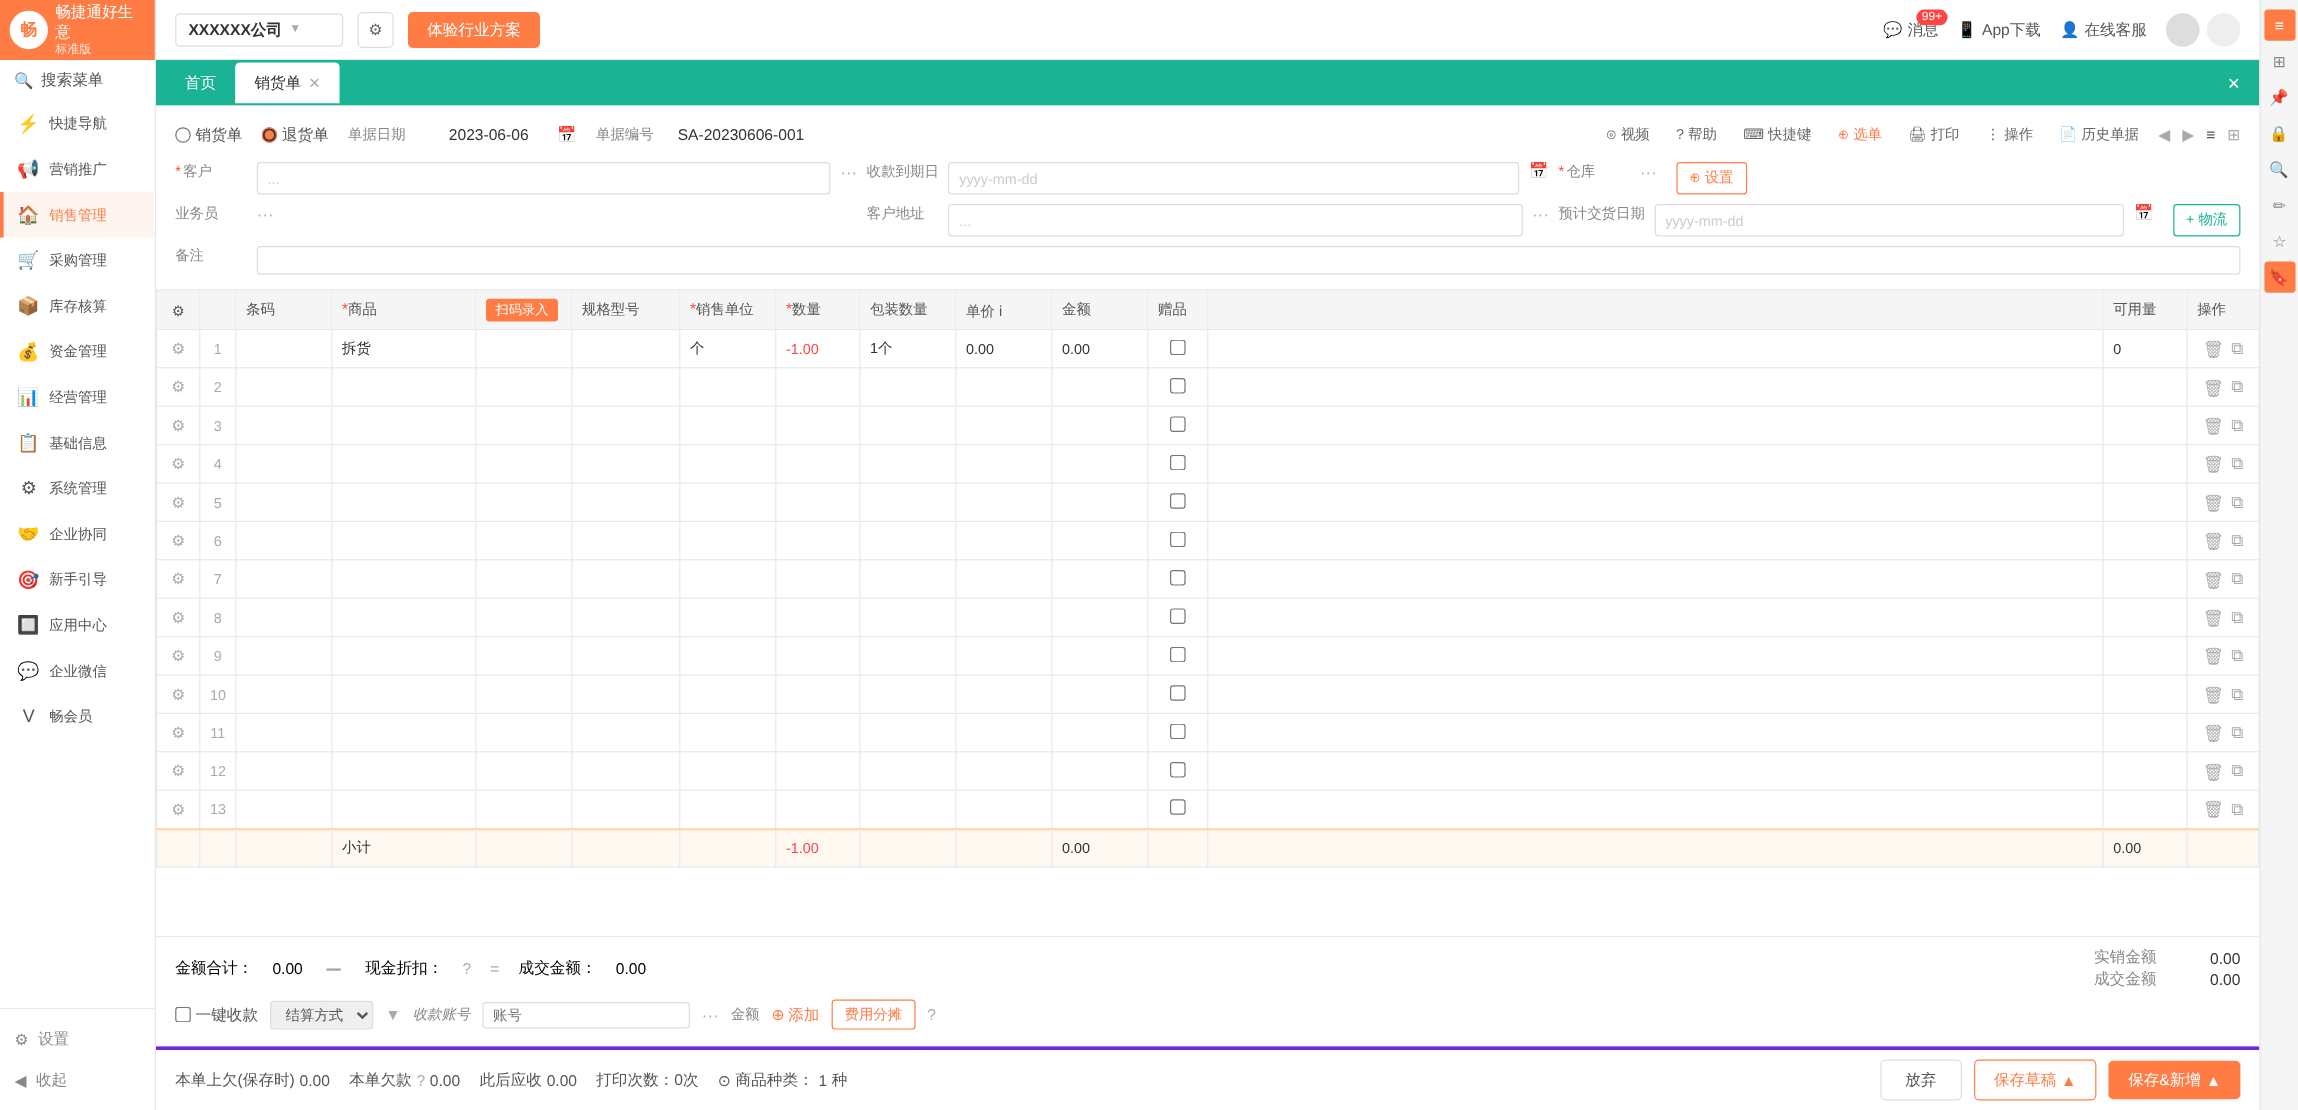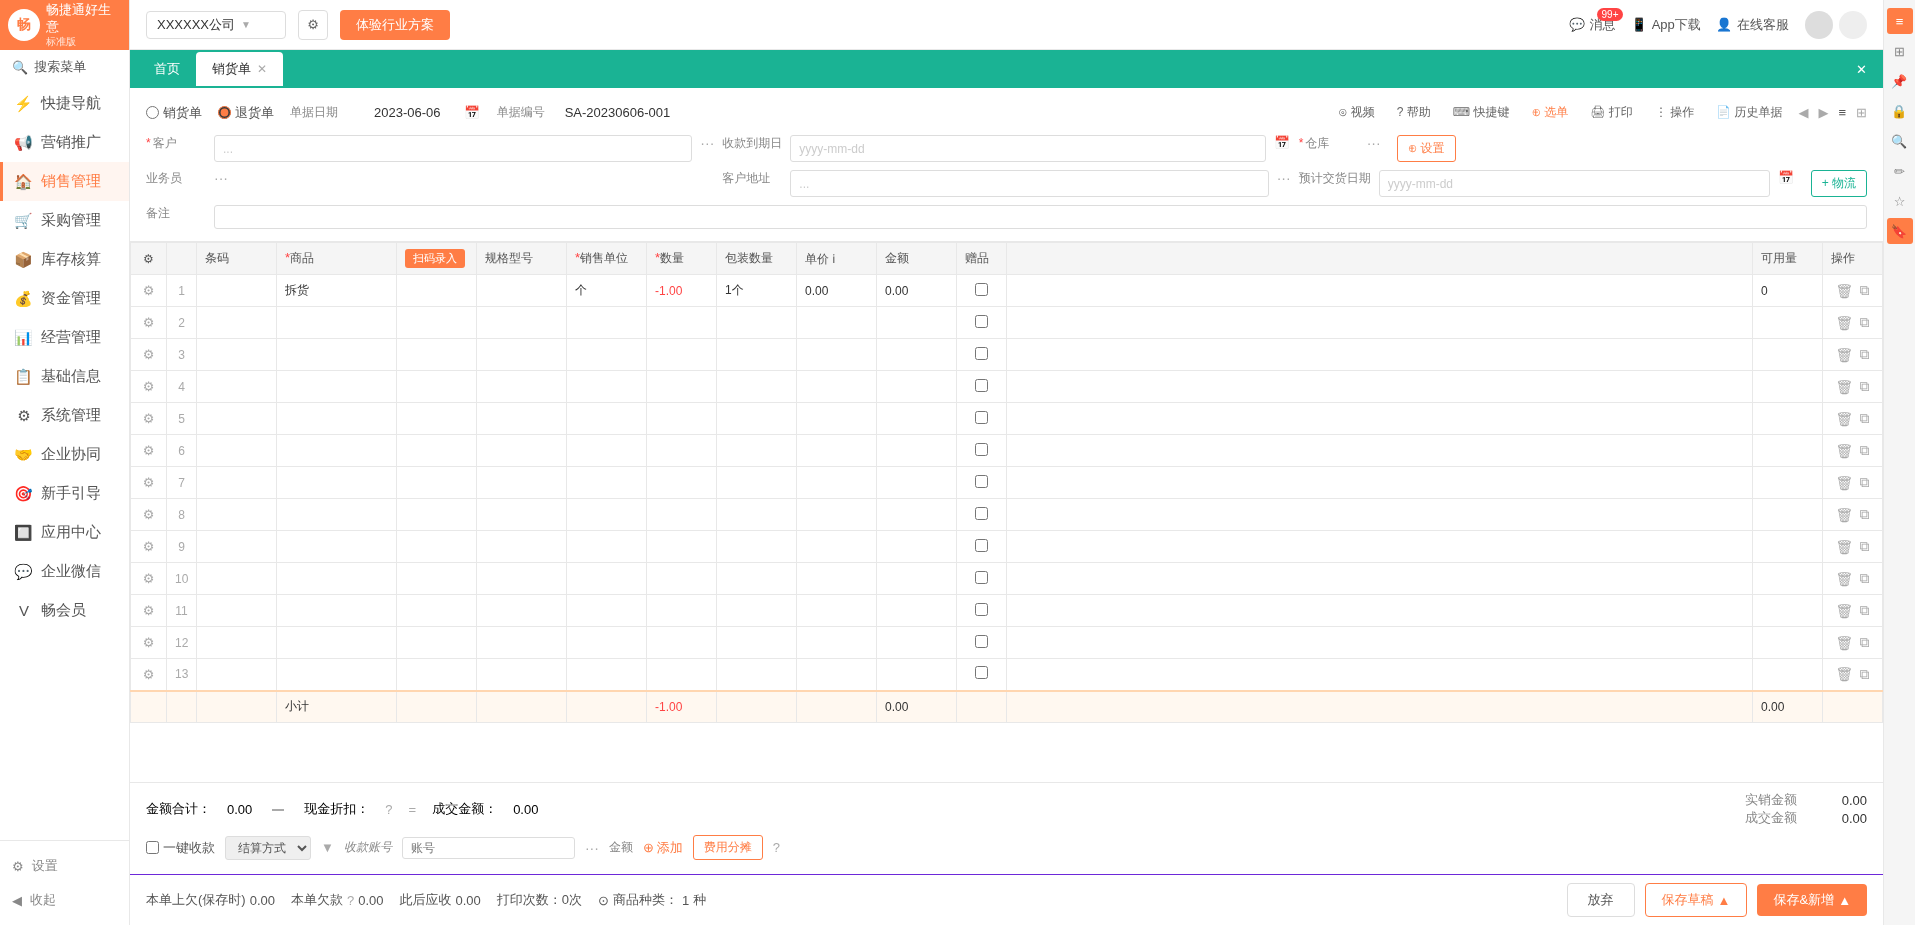--- a/index.html
+++ b/index.html
@@ -6,31 +6,31 @@
     body { background: #f5f5f5; overflow: hidden; width: 1915px; height: 925px; display: flex; }
 
     
     .sidebar { width: 130px; background: #fff; border-right: 1px solid #e8e8e8; display: flex; flex-direction: column; height: 925px; flex-shrink: 0; }
     .sidebar-logo { background: #ff7d45; padding: 10px 8px; display: flex; align-items: center; gap: 6px; color: #fff; font-size: 12px; height: 50px; }
     .sidebar-logo-icon { width: 32px; height: 32px; background: #fff; border-radius: 50%; display: flex; align-items: center; justify-content: center; color: #ff7d45; font-weight: bold; font-size: 14px; flex-shrink: 0; }
     .sidebar-logo-text { font-size: 11px; line-height: 1.3; }
     .sidebar-item { display: flex; align-items: center; gap: 8px; padding: 10px 12px; cursor: pointer; color: #555; border-left: 3px solid transparent; }
     .sidebar-item.active { background: #fff5f0; color: #ff7d45; border-left-color: #ff7d45; }
     .sidebar-item-icon { width: 18px; height: 18px; display: flex; align-items: center; justify-content: center; font-size: 15px; flex-shrink: 0; }
-    .sidebar-item-label { font-size: 15px; }
+    .sidebar-item-label { font-size: 12px; }
     .sidebar-search { display: flex; align-items: center; gap: 6px; padding: 8px 12px; cursor: pointer; color: #555; }
     .sidebar-bottom { margin-top: auto; border-top: 1px solid #e8e8e8; padding: 8px 0; }
     .sidebar-bottom-item { display: flex; align-items: center; gap: 8px; padding: 8px 12px; cursor: pointer; color: #888; font-size: 12px; }
 
     
     .main { flex: 1; display: flex; flex-direction: column; height: 925px; overflow: hidden; }
 
     
     .topbar { background: #fff; height: 50px; display: flex; align-items: center; padding: 0 16px; border-bottom: 1px solid #e8e8e8; gap: 12px; flex-shrink: 0; }
-    .company-selector { display: flex; align-items: center; gap: 6px; border: 1px solid #ddd; border-radius: 4px; padding: 4px 10px; cursor: pointer; min-width: 140px; color: #333; }
+    .company-selector { display: flex; align-items: center; gap: 6px; border: 1px solid #ddd; border-radius: 4px; padding: 4px 10px; cursor: pointer; min-width: 140px; color: #333; font-weight: bold; }
     .company-selector-arrow { color: #aaa; font-size: 10px; }
     .settings-btn { width: 30px; height: 30px; border: 1px solid #ddd; border-radius: 4px; display: flex; align-items: center; justify-content: center; cursor: pointer; color: #666; }
     .trial-btn { background: #ff7d45; color: #fff; border: none; border-radius: 4px; padding: 6px 16px; cursor: pointer; font-size: 13px; }
     .topbar-right { margin-left: auto; display: flex; align-items: center; gap: 16px; color: #555; font-size: 12px; }
     .topbar-right-item { display: flex; align-items: center; gap: 4px; cursor: pointer; position: relative; }
     .badge { background: #ff4444; color: #fff; border-radius: 8px; padding: 1px 5px; font-size: 10px; position: absolute; top: -8px; right: -8px; }
     .avatar { width: 28px; height: 28px; background: #ddd; border-radius: 50%; }
 
     
     .tabbar { background: #1ab394; display: flex; align-items: center; padding: 0 8px; height: 38px; flex-shrink: 0; }
@@ -84,21 +84,21 @@
     .summary-minus { width: 12px; height: 2px; background: #aaa; display: inline-block; margin: 0 4px; vertical-align: middle; }
 
     .payment-row { display: flex; align-items: center; gap: 10px; margin-bottom: 6px; }
     .checkbox-label { display: flex; align-items: center; gap: 4px; font-size: 12px; color: #555; cursor: pointer; }
     .select-input { border: 1px solid #ddd; border-radius: 3px; padding: 3px 8px; font-size: 12px; color: #555; }
     .text-input-sm { border: 1px solid #ddd; border-radius: 3px; padding: 3px 8px; font-size: 12px; color: #555; min-width: 80px; }
     .add-btn { display: flex; align-items: center; gap: 3px; color: #ff7d45; cursor: pointer; font-size: 12px; border: none; background: none; }
     .fee-split-btn { border: 1px solid #ff7d45; color: #ff7d45; background: #fff; border-radius: 3px; padding: 3px 10px; cursor: pointer; font-size: 12px; }
     .help-icon { color: #aaa; cursor: pointer; font-size: 13px; }
 
-    .footer-bar { display: flex; align-items: center; gap: 16px; padding: 8px 16px; background: #fff; border-top: 1px solid #6d28d9; flex-shrink: 0; }
+    .footer-bar { display: flex; align-items: center; gap: 16px; padding: 8px 16px; background: #fff; border-top: 3px solid #6d28d9; flex-shrink: 0; }
     .footer-info { display: flex; align-items: center; gap: 16px; color: #555; font-size: 12px; flex: 1; }
     .footer-info-item { display: flex; align-items: center; gap: 4px; }
     .footer-actions { display: flex; align-items: center; gap: 10px; }
     .discard-btn { border: 1px solid #ddd; background: #fff; color: #555; border-radius: 4px; padding: 7px 20px; cursor: pointer; font-size: 13px; }
     .save-draft-btn { border: 1px solid #ff7d45; background: #fff; color: #ff7d45; border-radius: 4px; padding: 7px 16px; cursor: pointer; font-size: 13px; display: flex; align-items: center; gap: 4px; }
     .save-new-btn { background: #ff7d45; color: #fff; border: none; border-radius: 4px; padding: 7px 16px; cursor: pointer; font-size: 13px; display: flex; align-items: center; gap: 4px; }
 
     
     .right-panel { width: 32px; background: #f5f5f5; border-left: 1px solid #e8e8e8; display: flex; flex-direction: column; align-items: center; padding: 8px 0; gap: 4px; flex-shrink: 0; }
     .right-panel-btn { width: 26px; height: 26px; display: flex; align-items: center; justify-content: center; cursor: pointer; color: #888; border-radius: 3px; font-size: 13px; }

